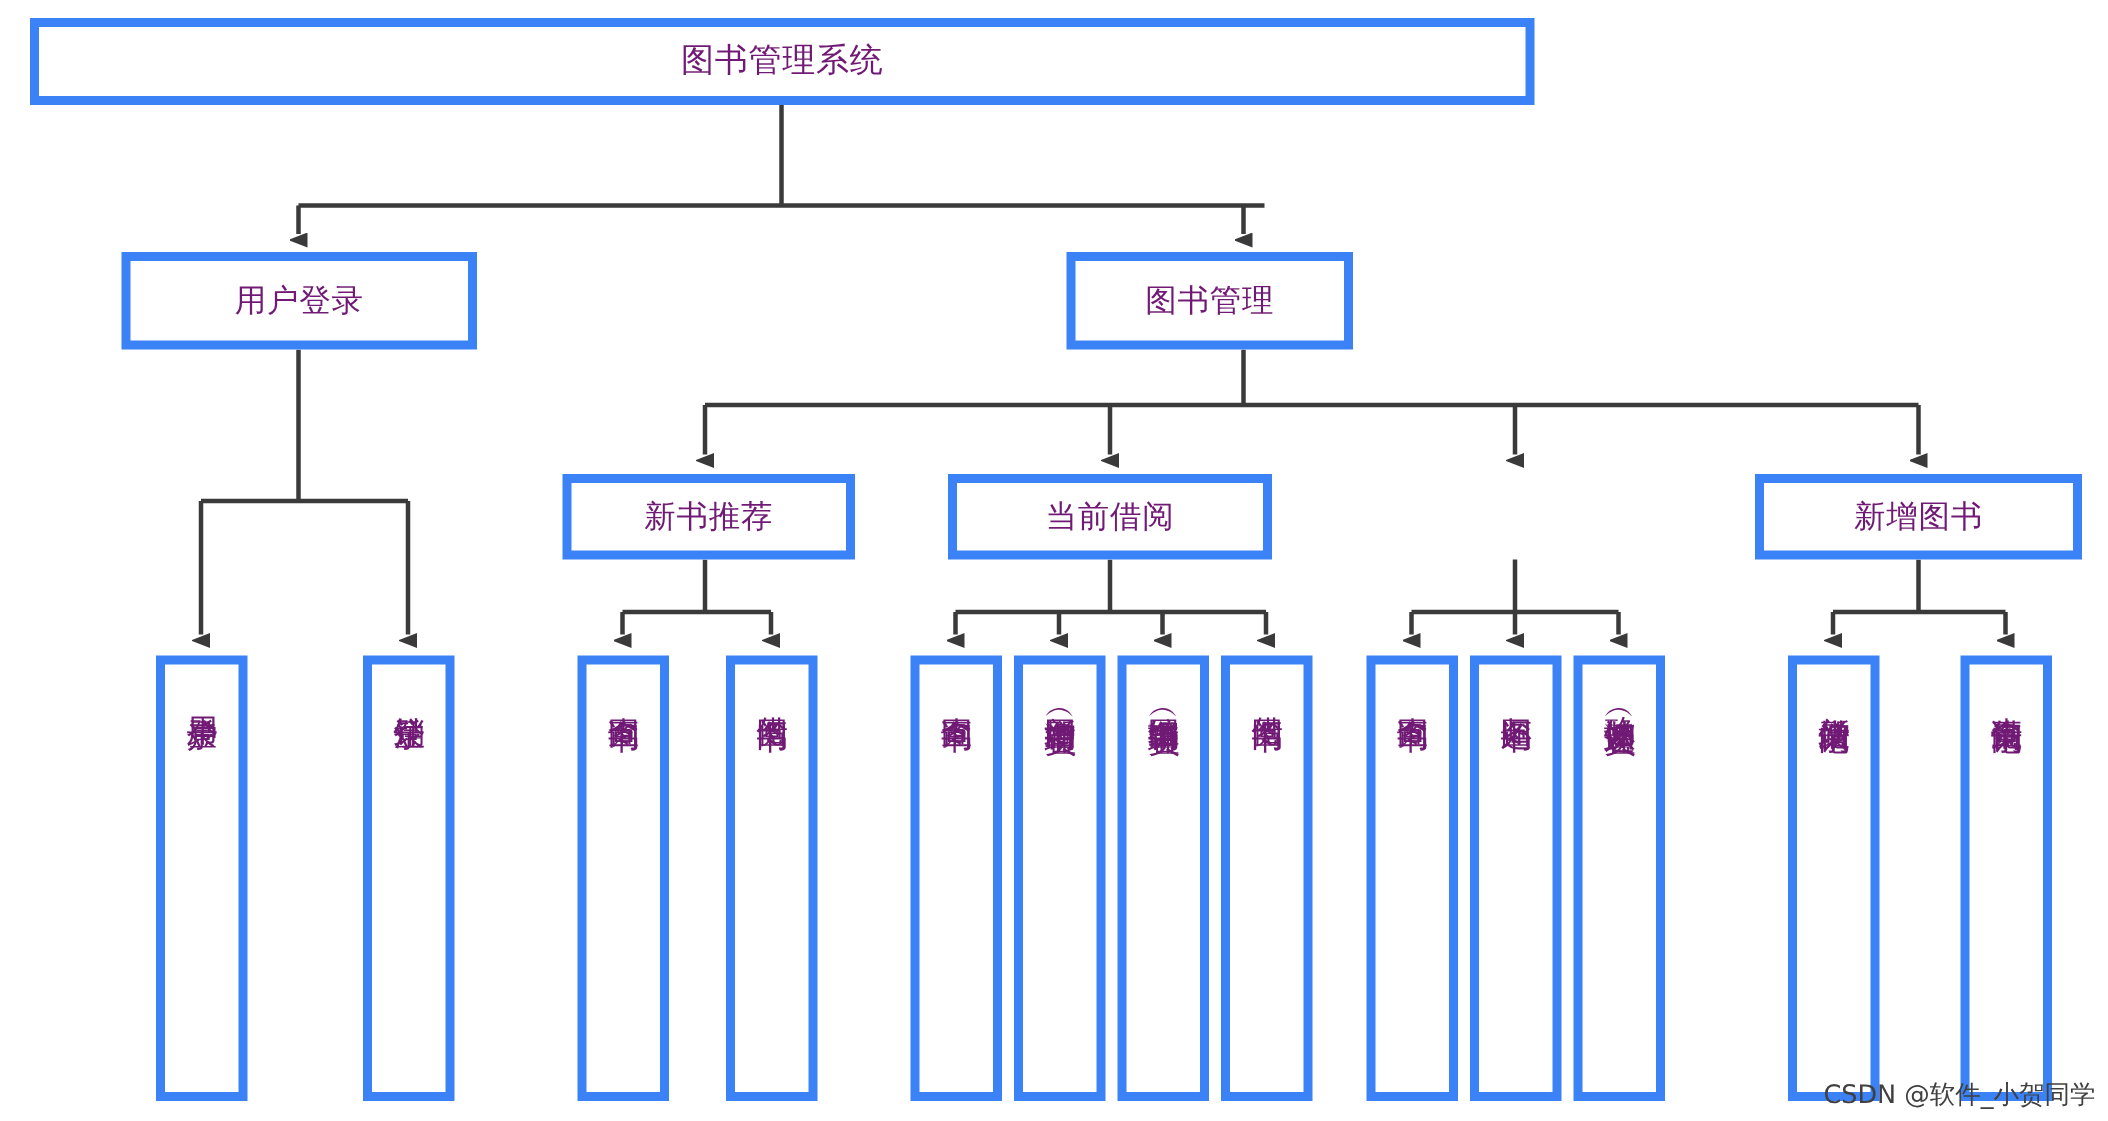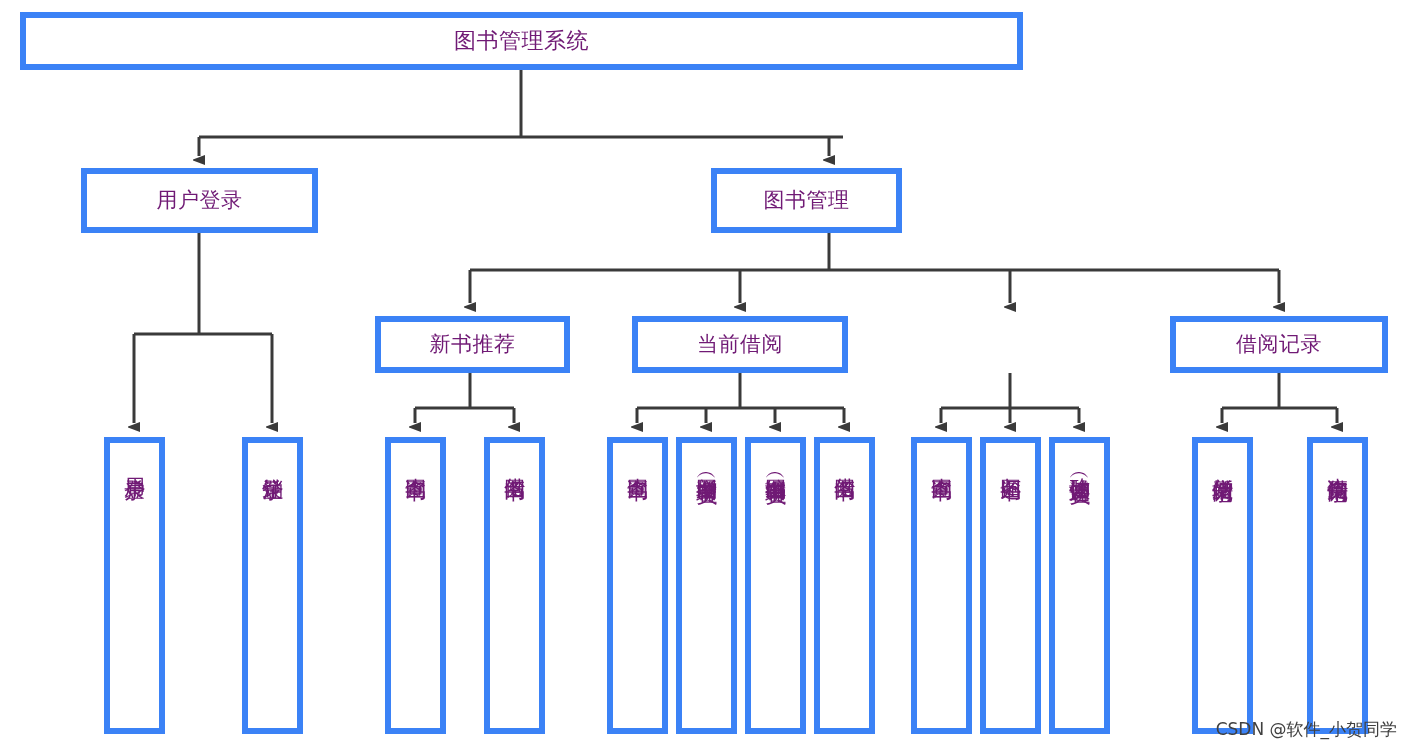--- a/index.html
+++ b/index.html
@@ -146,21 +146,21 @@
   <div class="node horizontal" style="left:364px; top:316px; width:195px; height:57px;margin-left:11px;">
     <span class="node-label">新书推荐</span>
   </div>
 
   <div class="node horizontal" style="left:632px; top:316px; width:216px; height:57px;">
     <span class="node-label">当前借阅</span>
   </div>
 
 
   <div class="node horizontal" style="left:1170px; top:316px; width:218px; height:57px;">
-    <span class="node-label">借阅记录</span>
+    <span class="node-label">新增图书</span>
   </div>
 
   <div class="node vertical" style="left:104px; top:437px; width:61px; height:297px;">
     <span class="node-label">用户登录</span>
   </div>
   <div class="node vertical" style="left:242px; top:437px; width:61px; height:297px;">
     <span class="node-label">注销登录</span>
   </div>
 
   <div class="node vertical" style="left:385px; top:437px; width:61px; height:297px;">

